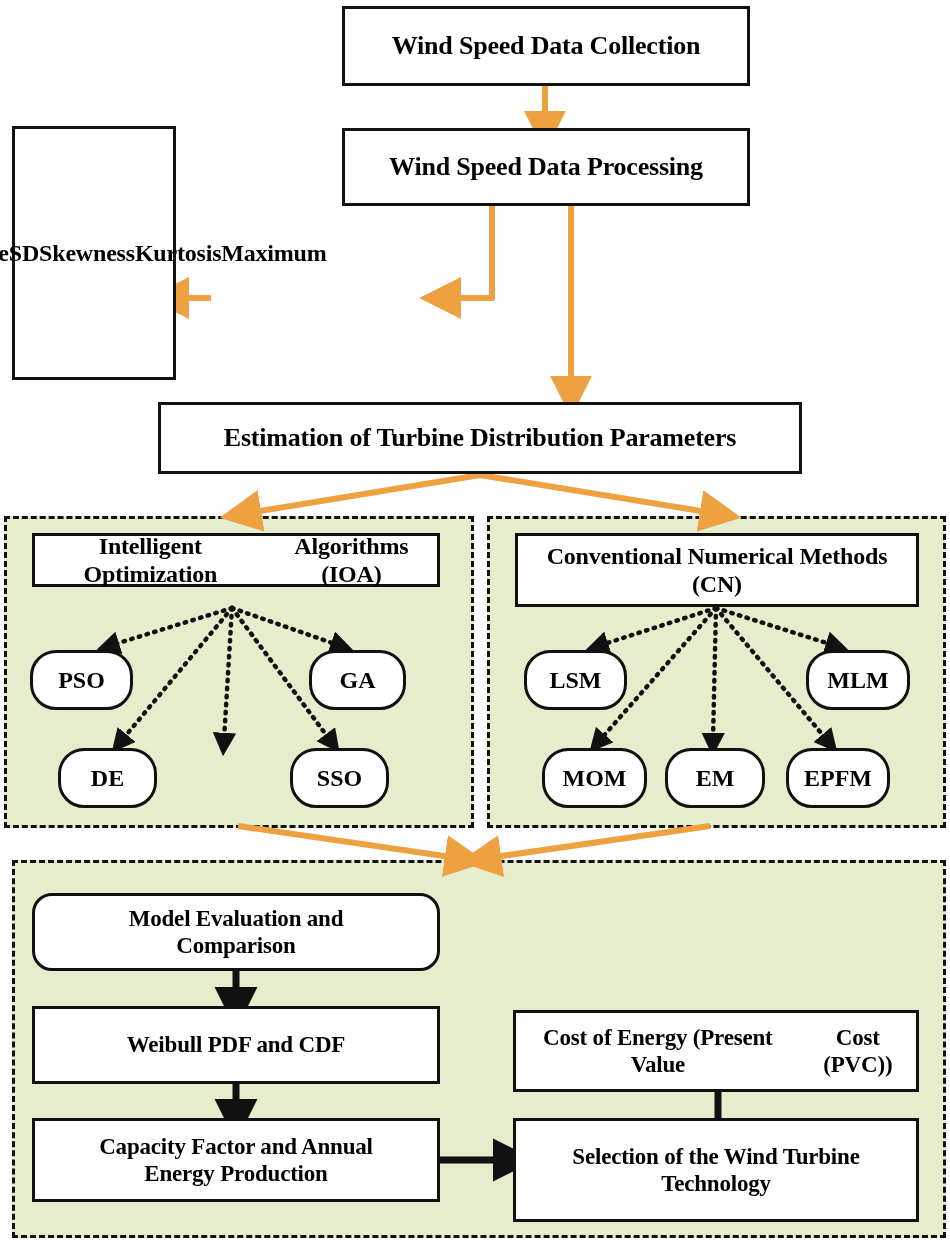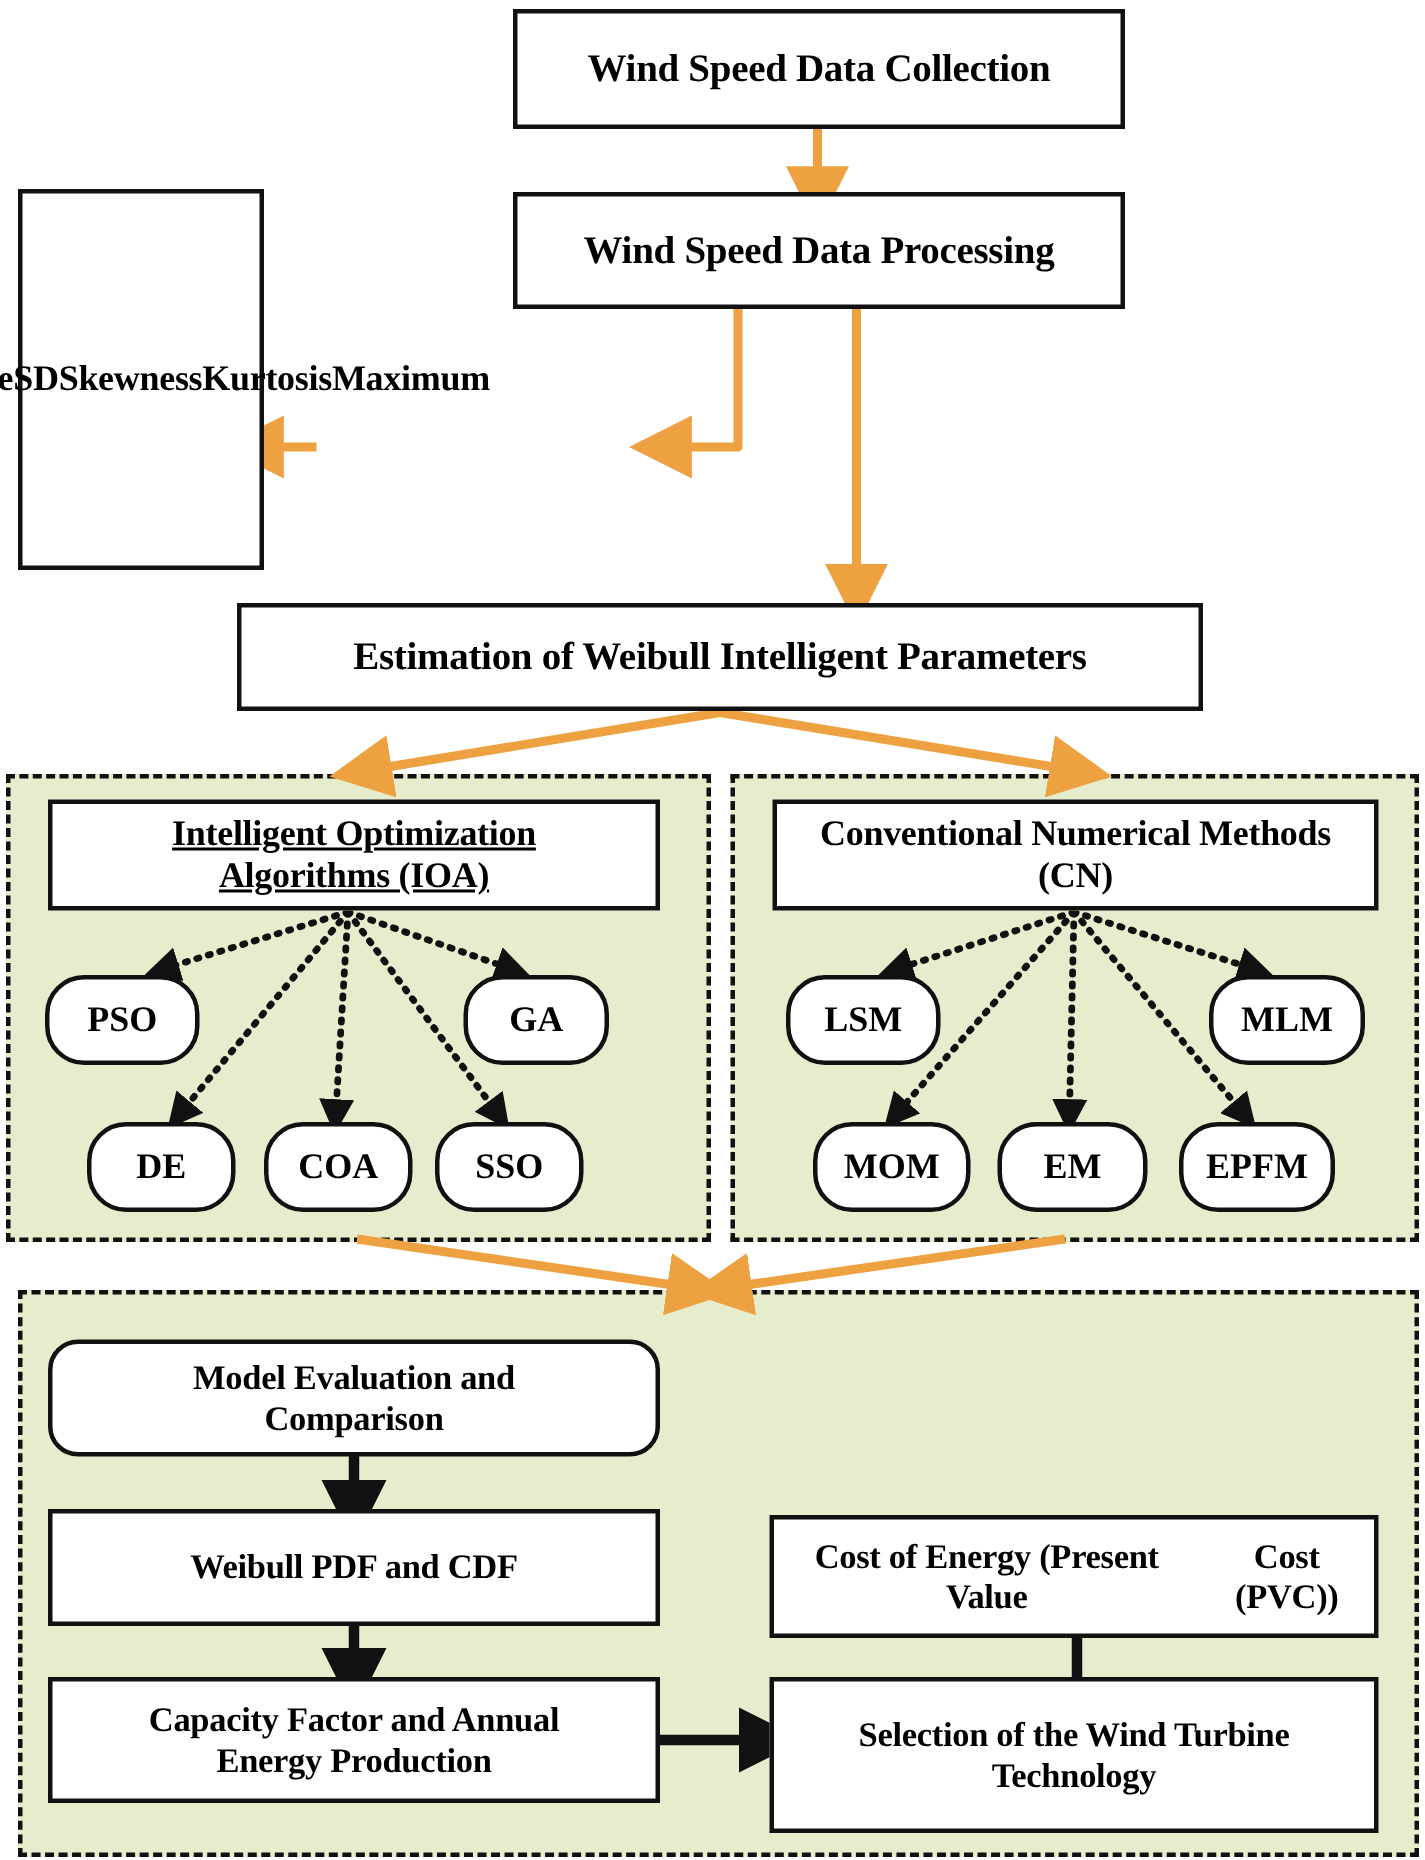--- a/index.html
+++ b/index.html
@@ -115,39 +115,36 @@
     <div>Mean</div>
     <div>Variance</div>
     <div>SD</div>
     <div>Skewness</div>
     <div>Kurtosis</div>
     <div>Maximum</div>
   </div>
 
 
   <div class="box t26" style="left:158px;top:402px;width:644px;height:72px;">
-    <span>Estimation of Weibull Intelligent Parameters</span>
+    <span>Estimation of Turbine Distribution Parameters</span>
   </div>
 
-  <div class="box t24" style="left:32px;top:533px;width:408px;height:74px;flex-direction:column;text-decoration:underline;">
+  <div class="box t24" style="left:32px;top:533px;width:408px;height:54px;flex-direction:row;">
     <div>Intelligent Optimization</div>
     <div>Algorithms (IOA)</div>
   </div>
 
   <div class="pill t24" style="left:30px;top:650px;width:103px;height:60px;">
     <span>PSO</span>
   </div>
   <div class="pill t24" style="left:309px;top:650px;width:97px;height:60px;">
     <span>GA</span>
   </div>
   <div class="pill t24" style="left:58px;top:748px;width:99px;height:60px;">
     <span>DE</span>
-  </div>
-  <div class="pill t24" style="left:176px;top:748px;width:99px;height:60px;">
-    <span>COA</span>
   </div>
   <div class="pill t24" style="left:290px;top:748px;width:99px;height:60px;">
     <span>SSO</span>
   </div>
 
   <div class="box t24" style="left:515px;top:533px;width:404px;height:74px;flex-direction:column;">
     <div>Conventional Numerical Methods</div>
     <div>(CN)</div>
   </div>
 

